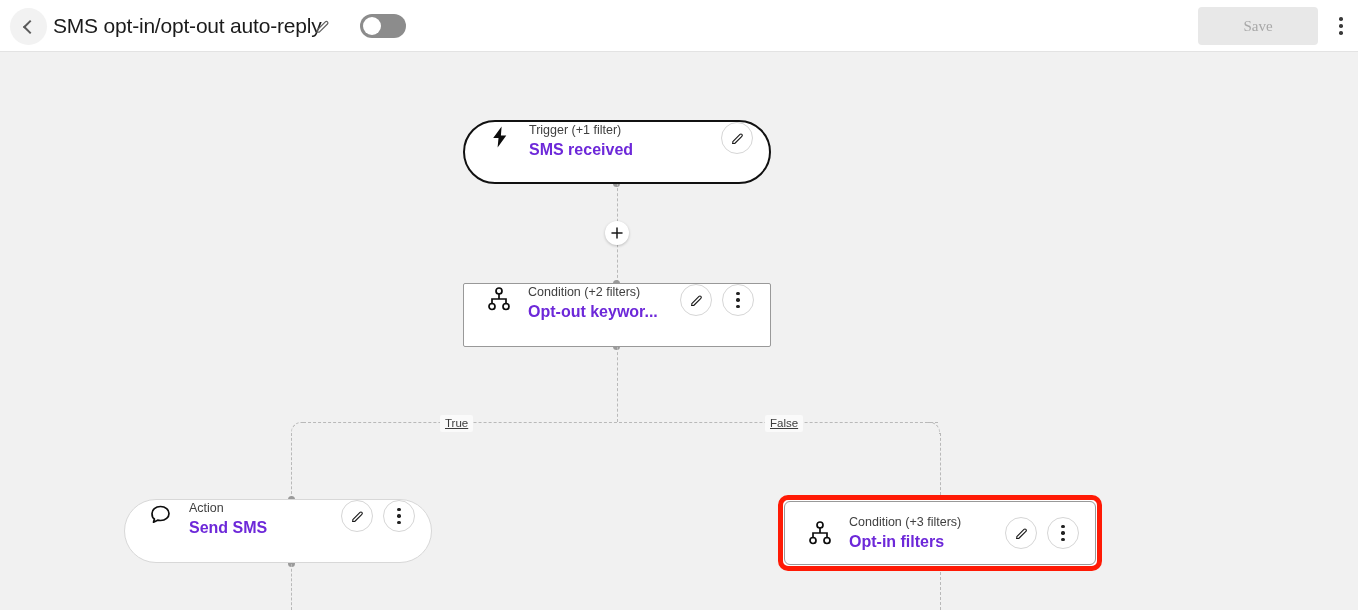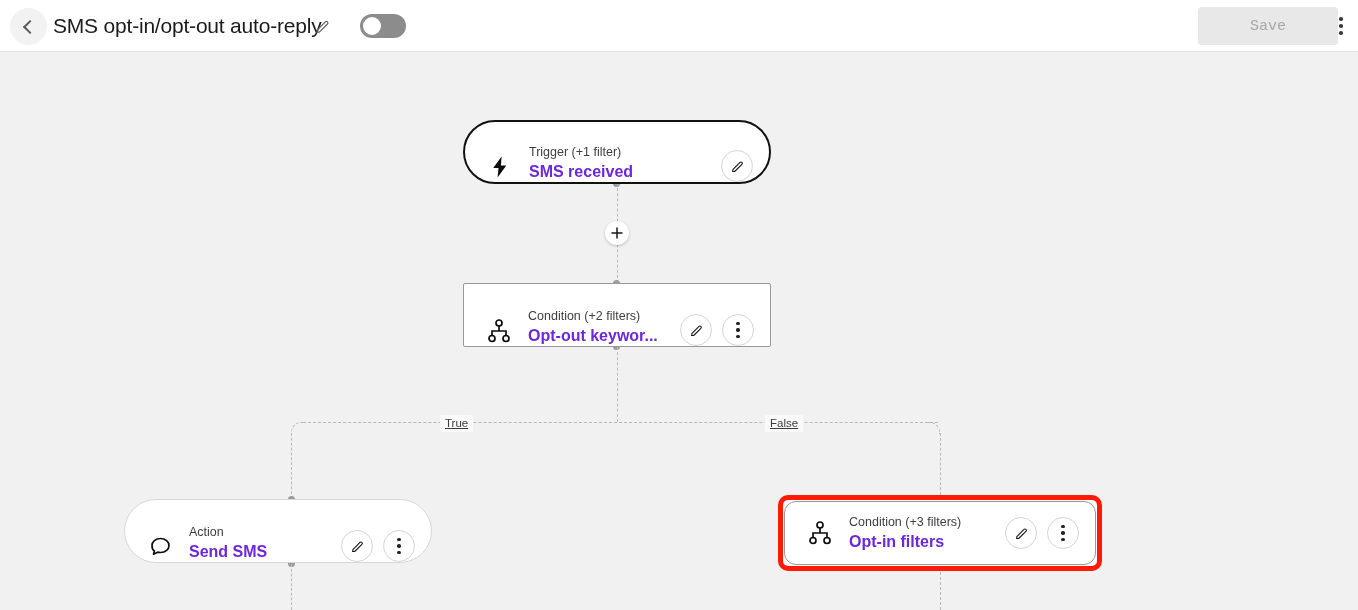--- a/index.html
+++ b/index.html
@@ -55,24 +55,24 @@
   .btn-test {
     position: absolute; left: 1067px; top: 7px;
     width: 120px; height: 38px; border-radius: 4px;
     background: #1266a4; color: #ffffff;
     font-size: 15px; font-weight: bold;
     border: none; cursor: pointer;
     font-family: "Liberation Sans", sans-serif;
   }
   .btn-save {
     position: absolute; left: 1198px; top: 7px;
-    width: 140px; height: 38px; border-radius: 4px;
+    width: 120px; height: 38px; border-radius: 4px;
     background: #e8e8e8; color: #a8a8a8;
     font-size: 15px; border: none; cursor: default;
-    font-family: Liberation Mono, monospace;
+    font-family: Liberation Serif, serif;
   }
   .kebab-top {
     position: absolute; left: 1331px; top: 10px;
     width: 20px; height: 32px; cursor: pointer;
     display: flex; flex-direction: column; align-items: center;
     justify-content: center; gap: 3.5px;
   }
   .kebab-top i {
     width: 3.6px; height: 3.6px; border-radius: 50%; background: #3a3a3a;
     display: block;
@@ -125,21 +125,21 @@
     box-shadow: 0 1px 3px rgba(0,0,0,.22);
     display: flex; align-items: center; justify-content: center;
     cursor: pointer;
   }
   .plus-btn svg { display: block; }
 
   
   .node {
     position: absolute;
     background: #ffffff;
-    display: flex; align-items: flex-end;
+    display: flex; align-items: flex-start;
     cursor: pointer;
   }
   .node-trigger {
     left: 463px; top: 67px;
     width: 308px; height: 64px;
     border: 2.4px solid #111111;
     border-radius: 34px;
   }
   .node-condition {
     left: 463px; top: 230px;
@@ -160,21 +160,21 @@
     border: 5px solid #ff1a05;
     border-radius: 10px;
     background: #ffffff;
     padding: 1px;
   }
   .node-optin {
     position: relative;
     width: 100%; height: 100%;
     background: #ffffff;
     border: 1.6px solid #999999;
-    border-radius: 12px;
+    border-radius: 6px;
     display: flex; align-items: center;
     cursor: pointer;
   }
 
   .node-icon {
     width: 30px; height: 30px;
     margin-left: 20px; flex: 0 0 auto;
     display: flex; align-items: center; justify-content: center;
   }
   .node-text { margin-left: 14px; flex: 1 1 auto; min-width: 0; }

